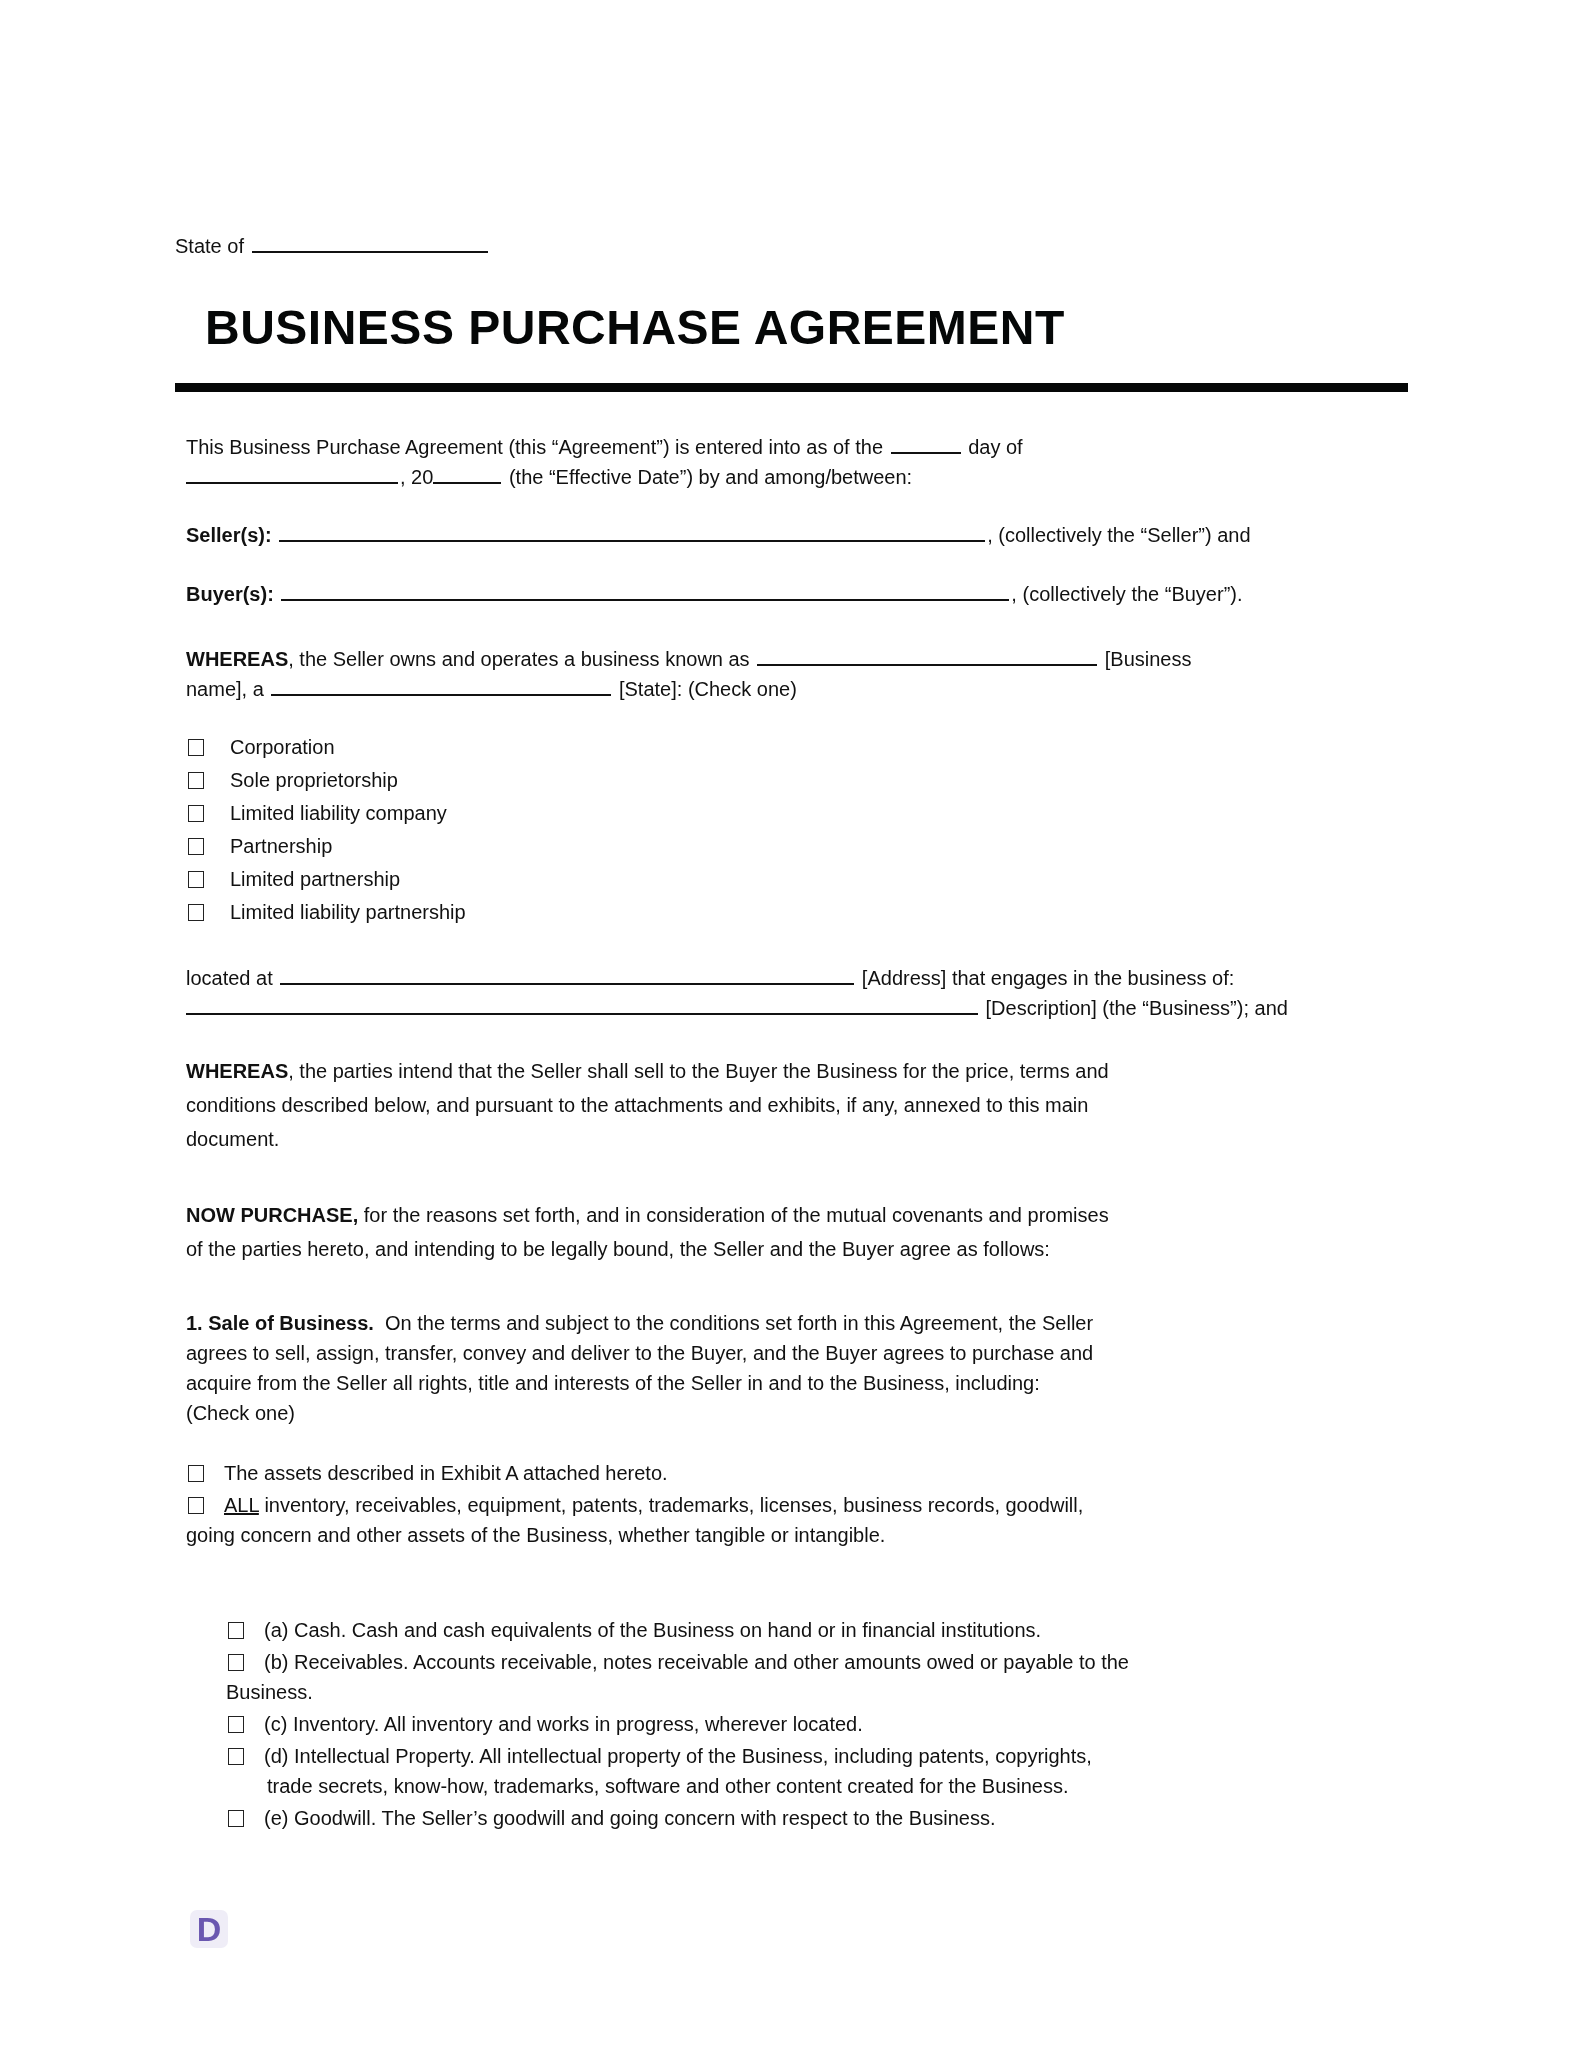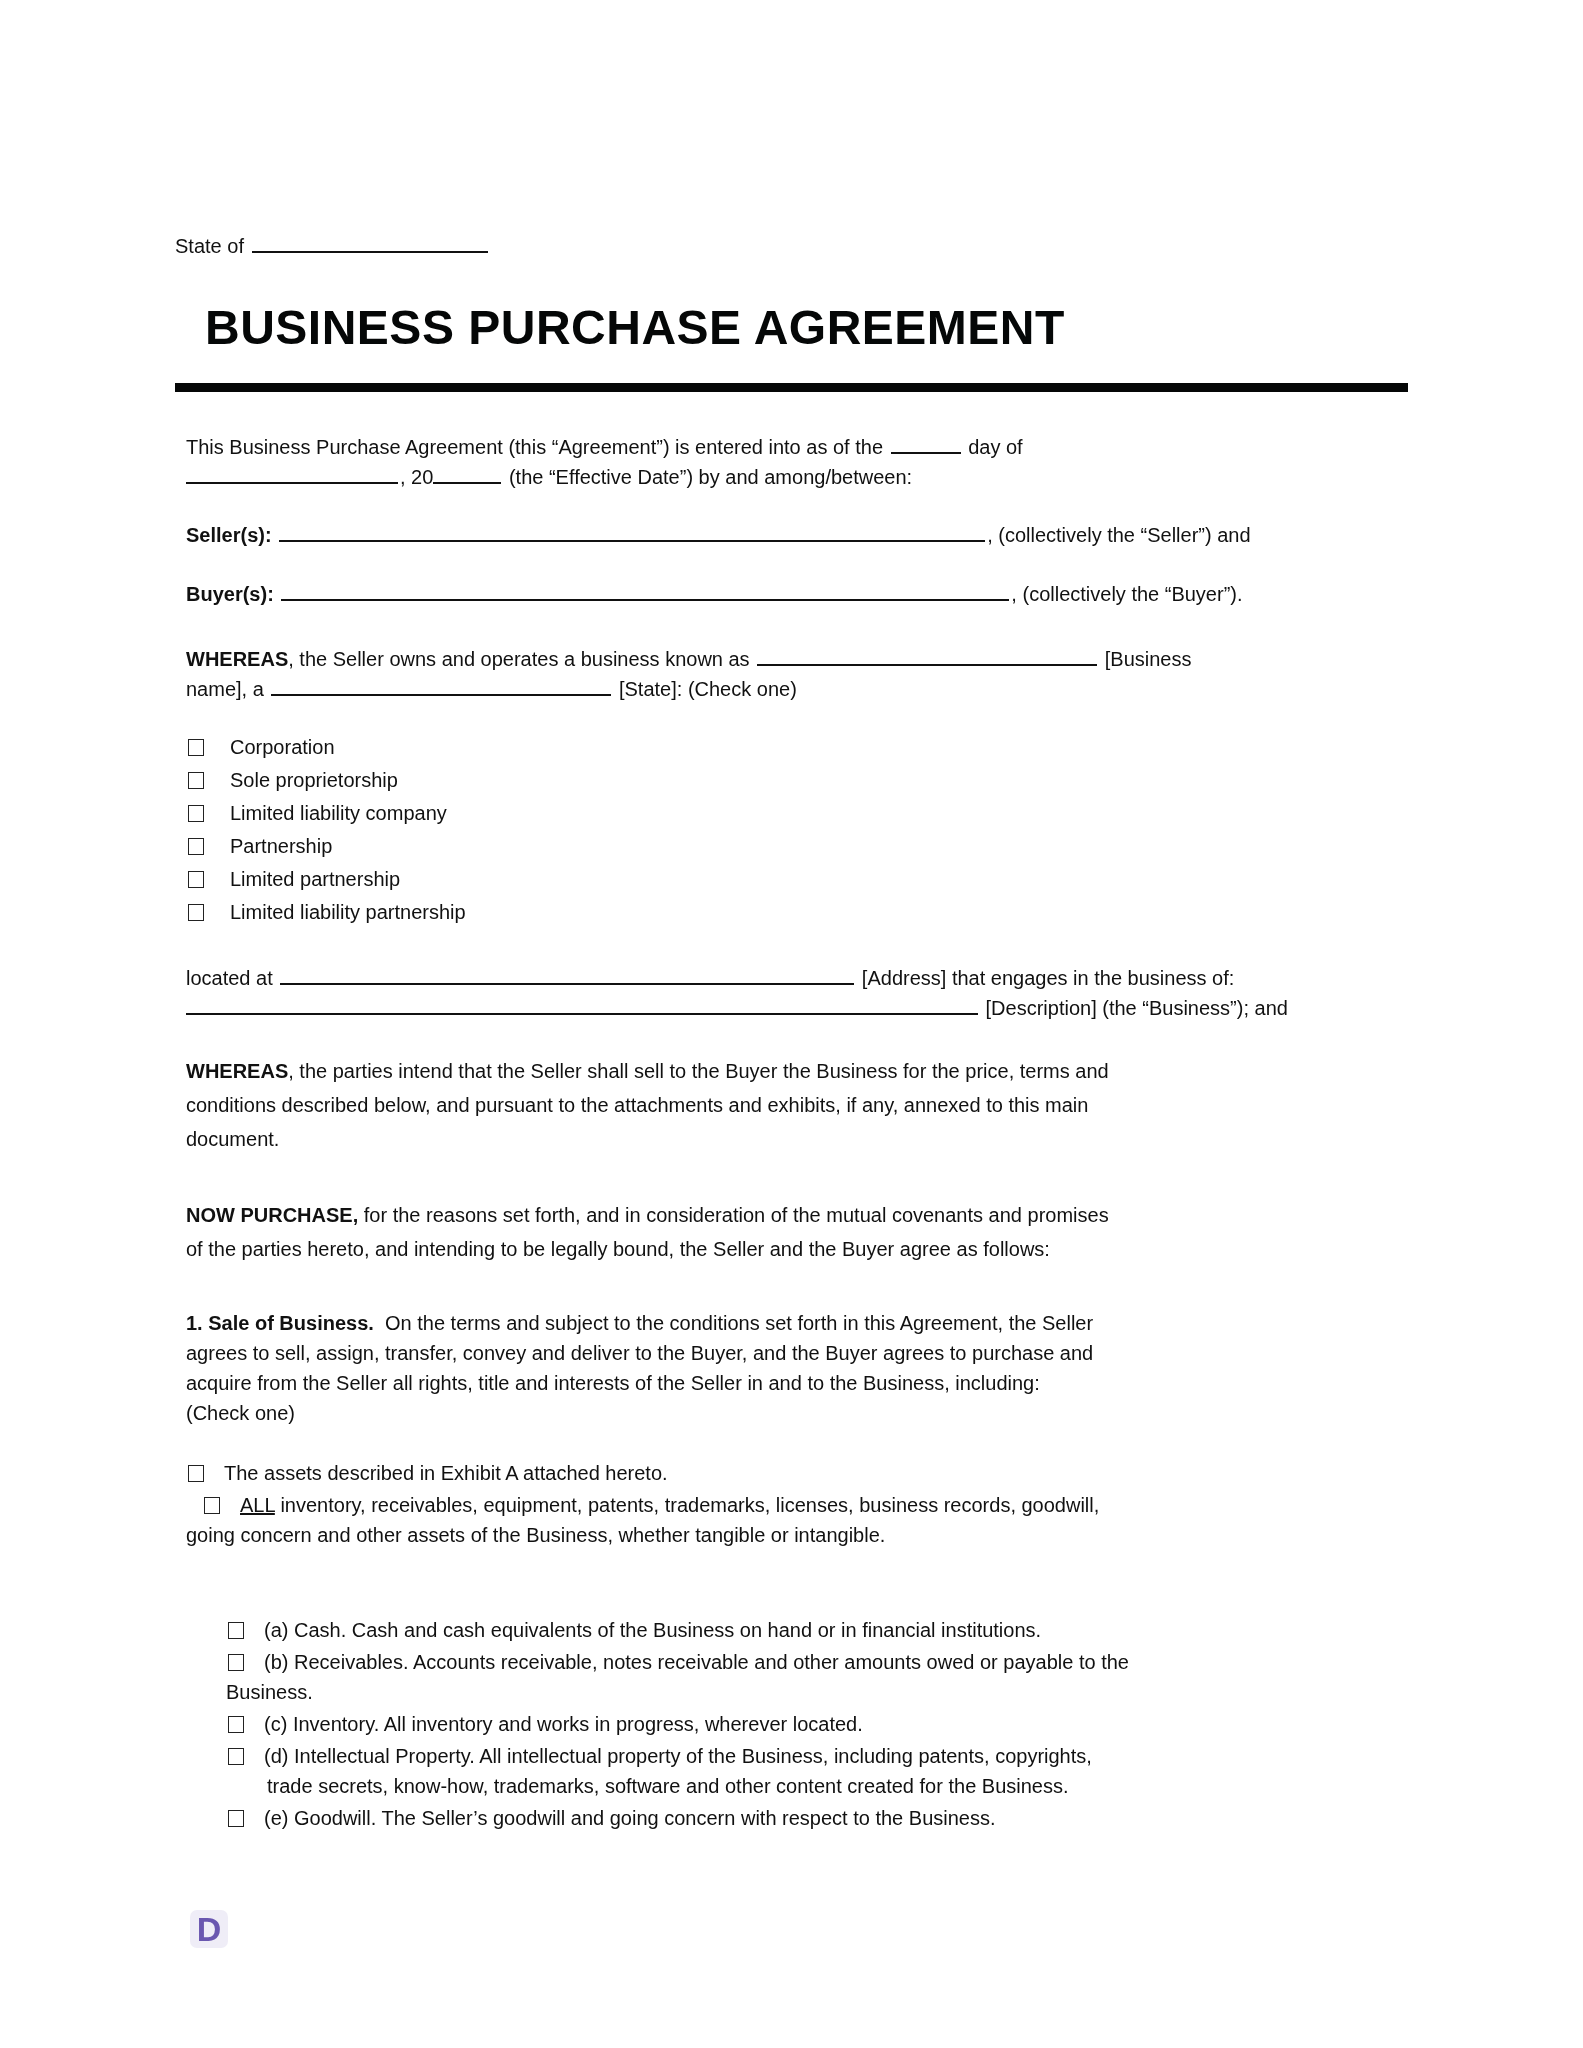--- a/index.html
+++ b/index.html
@@ -114,21 +114,21 @@
     <span class="b">1. Sale of Business.</span>&nbsp;
     <span>On the terms and subject to the conditions set forth in this Agreement, the Seller</span>
   </div>
   <div class="abs t" style="left:186px; top:1338px;">agrees to sell, assign, transfer, convey and deliver to the Buyer, and the Buyer agrees to purchase and</div>
   <div class="abs t" style="left:186px; top:1368px;">acquire from the Seller all rights, title and interests of the Seller in and to the Business, including:</div>
   <div class="abs t" style="left:186px; top:1398px;">(Check one)</div>
 
   <div class="abs t" style="left:188px; top:1458px;">
     <span class="cb cb2"></span><span>The assets described in Exhibit A attached hereto.</span>
   </div>
-  <div class="abs t" style="left:204px; top:1490px;">
+  <div class="abs t" style="left:188px; top:1490px;">
     <span class="cb cb2"></span><span class="u">ALL</span><span> inventory, receivables, equipment, patents, trademarks, licenses, business records, goodwill,</span>
   </div>
   <div class="abs t" style="left:186px; top:1520px;">going concern and other assets of the Business, whether tangible or intangible.</div>
 
   <div class="abs t" style="left:228px; top:1615px;">
     <span class="cb cb2"></span><span>(a) Cash. Cash and cash equivalents of the Business on hand or in financial institutions.</span>
   </div>
   <div class="abs t" style="left:228px; top:1647px;">
     <span class="cb cb2"></span><span>(b) Receivables. Accounts receivable, notes receivable and other amounts owed or payable to the</span>
   </div>

